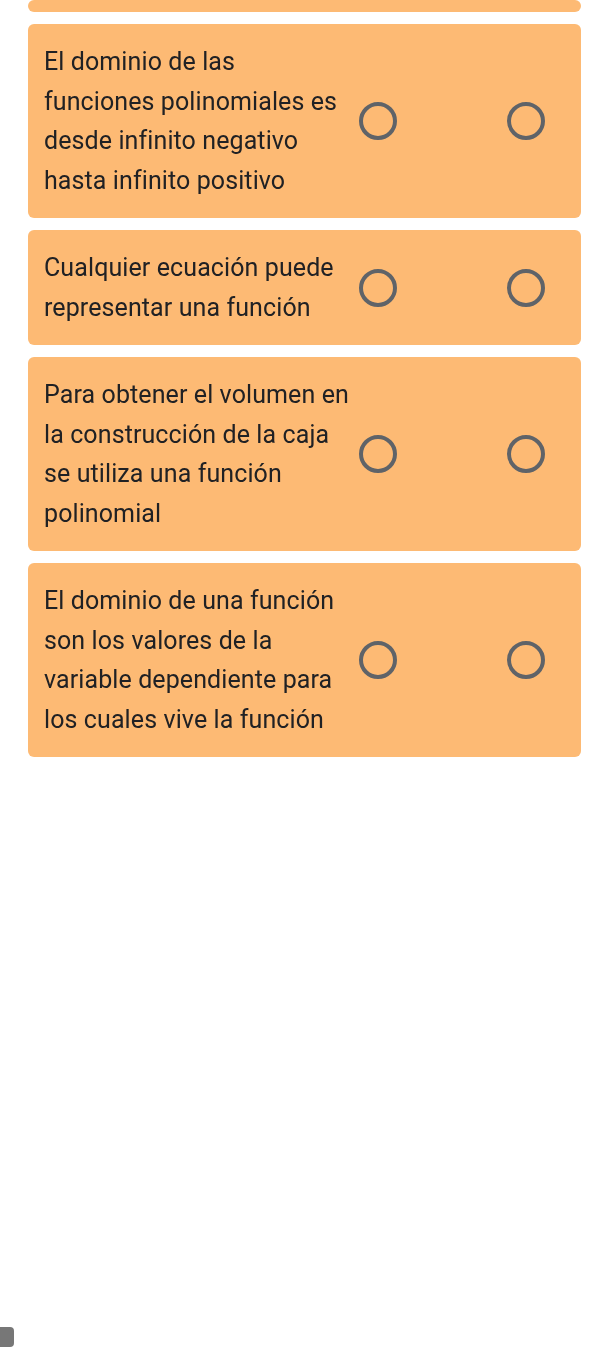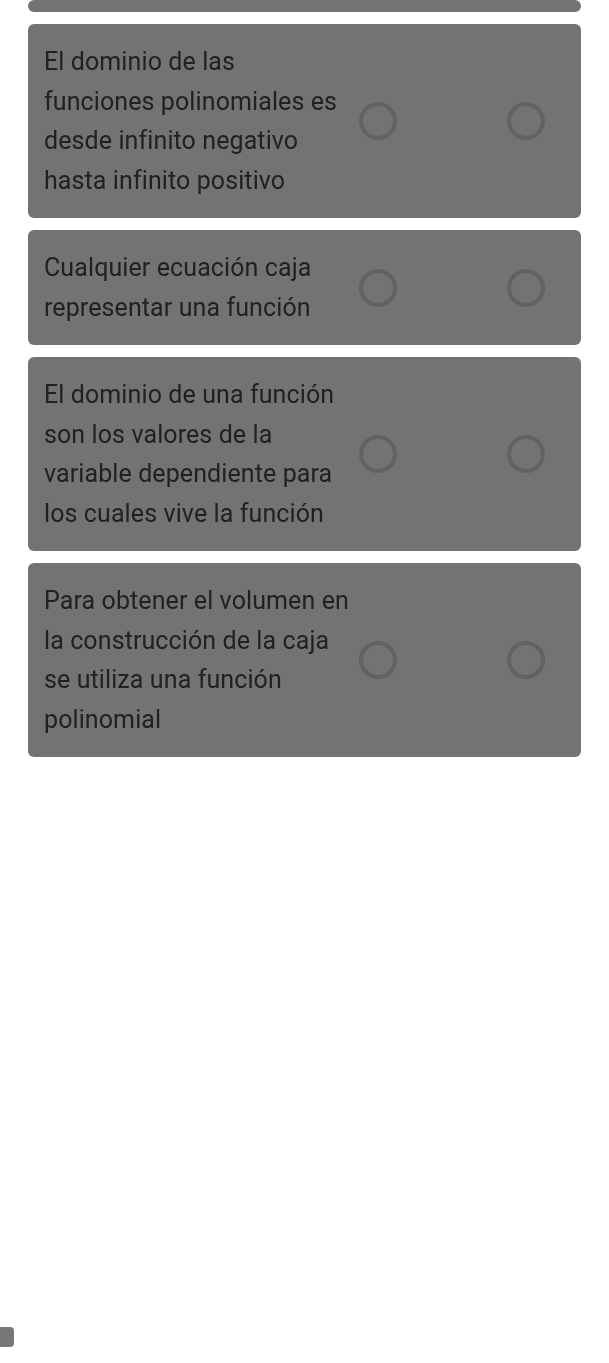--- a/index.html
+++ b/index.html
@@ -9,21 +9,21 @@
     font-family: Roboto, Arial, sans-serif;
     background: #ffffff;
     width: 609px;
   }
   .container {
     padding: 0 28px;
   }
   .row {
     display: flex;
     align-items: center;
-    background: #737373;
+    background: #fdba74;
     border-radius: 6px;
     margin-bottom: 12px;
     padding: 18px 16px;
     min-height: 60px;
   }
   .row.header-row {
     padding: 6px 16px;
     min-height: 8px;
     height: 8px;
     margin-bottom: 12px;
@@ -72,38 +72,38 @@
   <div class="row">
     <div class="question-text">El dominio de las funciones polinomiales es desde infinito negativo hasta infinito positivo</div>
     <div class="options">
       <div class="radio"></div>
       <div class="radio"></div>
     </div>
   </div>
 
 
   <div class="row">
-    <div class="question-text">Cualquier ecuación caja representar una función</div>
+    <div class="question-text">Cualquier ecuación puede representar una función</div>
+    <div class="options">
+      <div class="radio"></div>
+      <div class="radio"></div>
+    </div>
+  </div>
+
+  <div class="row">
+    <div class="question-text">Para obtener el volumen en la construcción de la caja se utiliza una función polinomial</div>
     <div class="options">
       <div class="radio"></div>
       <div class="radio"></div>
     </div>
   </div>
 
   <div class="row">
     <div class="question-text">El dominio de una función son los valores de la variable dependiente para los cuales vive la función</div>
     <div class="options">
       <div class="radio"></div>
       <div class="radio"></div>
     </div>
   </div>
 
-  <div class="row">
-    <div class="question-text">Para obtener el volumen en la construcción de la caja se utiliza una función polinomial</div>
-    <div class="options">
-      <div class="radio"></div>
-      <div class="radio"></div>
-    </div>
-  </div>
-
 </div>
 
 <div class="footer-stub"></div>
 
 </body></html>

